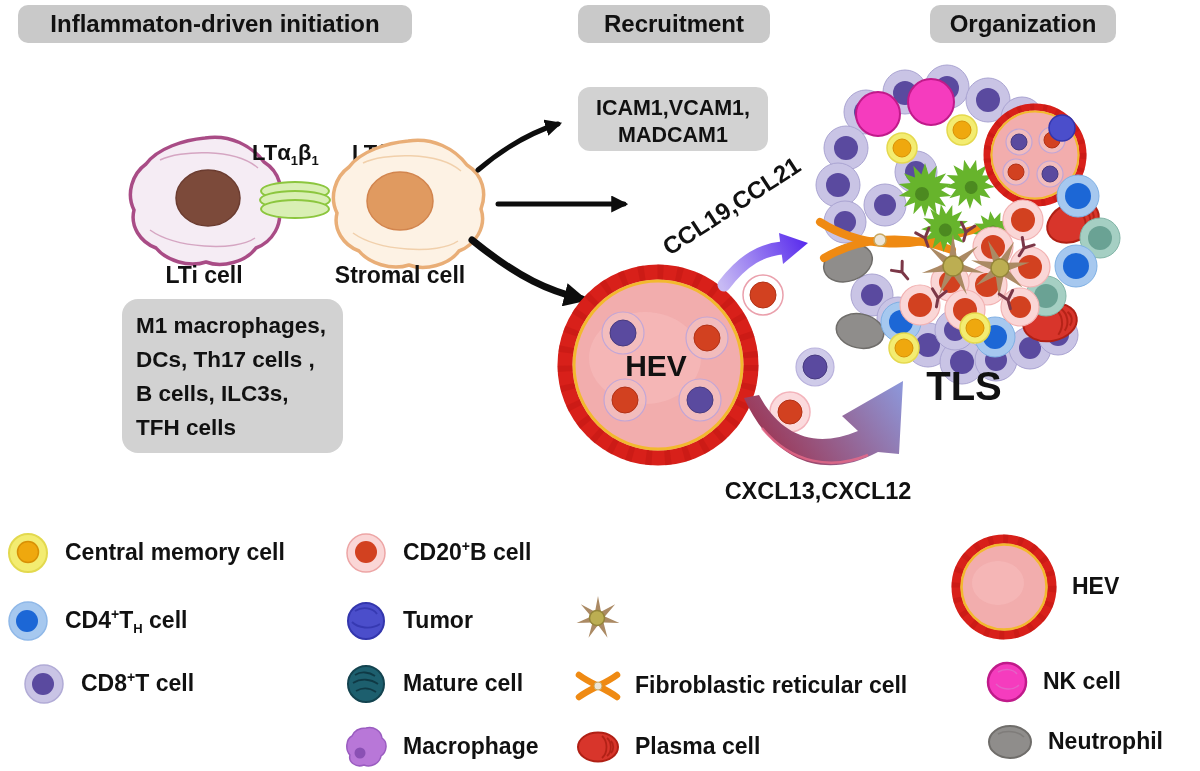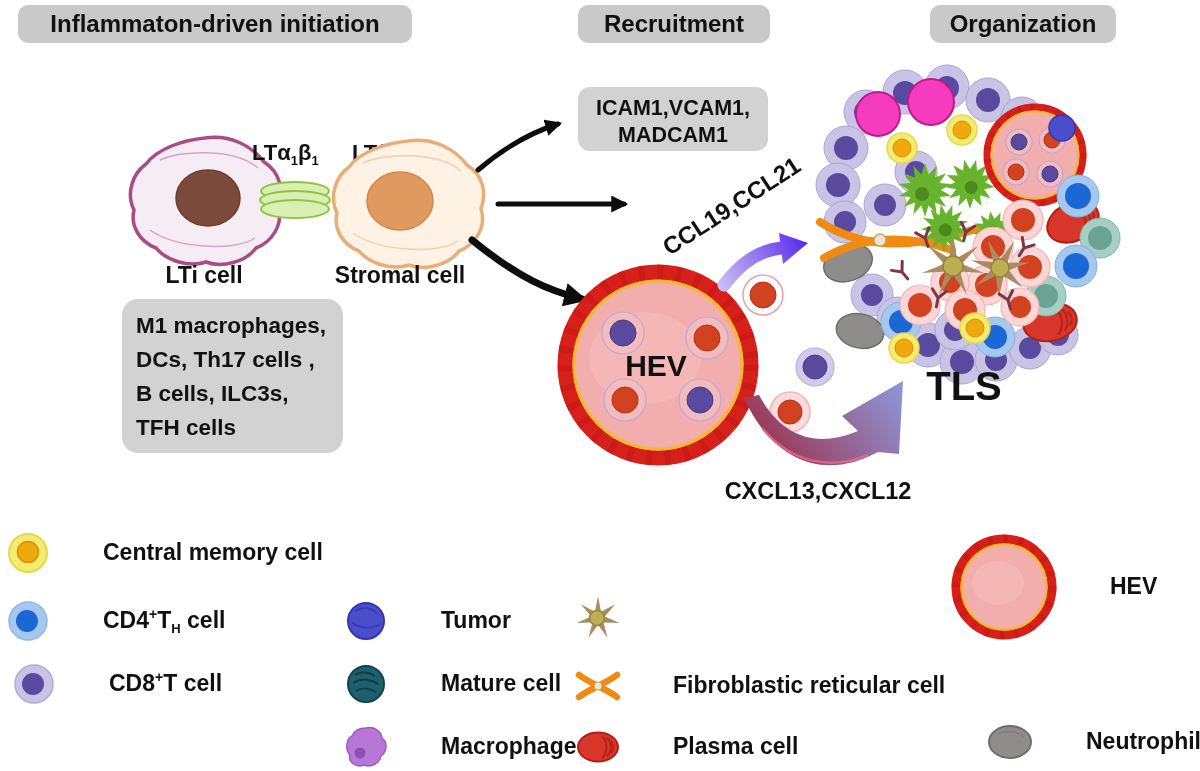--- a/index.html
+++ b/index.html
@@ -35,21 +35,21 @@
   .ab path{stroke:#7b3747;stroke-width:3;fill:none;stroke-linecap:round;}
   .frcln{stroke:var(--p-frc,#ef8a13);stroke-width:8;fill:none;stroke-linecap:round;}
   .plasma ellipse{fill:var(--p-plasma,#d8352b);stroke:#b02015;stroke-width:2;}
   .plasma path{stroke:#a91d12;stroke-width:2;fill:none;opacity:.75;}
   .tregc{fill:var(--p-treg,#4b4ecb);stroke:#3336ad;stroke-width:1.5;}
   .halo-p{fill:#f3bfbf;stroke:#b9a4dd;stroke-width:1.2;opacity:.85;}
   .nuc-p{fill:var(--p-cd8-nucleus,#5a4a9f);stroke:#473a80;stroke-width:1;}
   .nuc-r{fill:var(--p-b-nucleus,#d24120);stroke:#b23115;stroke-width:1;}
   
   .li{position:absolute;display:flex;align-items:center;gap:14px;color:#111;}
-  .li .lbl{font-size:23px;font-weight:bold;white-space:nowrap;margin-left:38px;}
+  .li .lbl{font-size:23px;font-weight:bold;white-space:nowrap;}
   .li sup{font-size:14px;}
   .li sub{font-size:13px;}
 </style>
 </head>
 <body>
 
 <div id="stage">
 
 <svg width="1200" height="522" viewBox="0 0 1200 522">
   <defs>
@@ -428,29 +428,36 @@
 </div>
 
 <div class="li" style="left:5px;top:598px">
   <svg class="ic" width="46" height="46" viewBox="0 0 46 46">
     <circle cx="23" cy="23" r="19" fill="var(--p-cd4-outer,#a6c8ef)" stroke="#8fb8e8" stroke-width="1.5"></circle>
     <circle cx="22" cy="23" r="11" fill="var(--p-cd4-nucleus,#1c67d6)"></circle>
   </svg>
   <span class="lbl"><span>CD4</span><sup>+</sup><span>T</span><sub>H</sub><span> cell</span></span>
 </div>
 
-<div class="li" style="left:11px;top:661px">
+<div class="li" style="left:21px;top:661px">
   <svg class="ic" width="46" height="46" viewBox="0 0 46 46">
     <circle cx="23" cy="23" r="19" fill="var(--p-cd8-outer,#c9c4e5)" stroke="#b1abd6" stroke-width="1.5"></circle>
     <circle cx="22" cy="23" r="11" fill="var(--p-cd8-nucleus,#5a4a9f)"></circle>
   </svg>
   <span class="lbl"><span>CD8</span><sup>+</sup><span>T</span><sub></sub><span> cell</span></span>
 </div>
 
 
+<div class="li" style="left:343px;top:530px">
+  <svg class="ic" width="46" height="46" viewBox="0 0 46 46">
+    <circle cx="23" cy="23" r="19" fill="var(--p-b-halo,#fad6d6)" stroke="#eda5a5" stroke-width="1.5"></circle>
+    <circle cx="23" cy="22" r="11" fill="var(--p-b-nucleus,#d24120)"></circle>
+  </svg>
+  <span class="lbl"><span>CD20</span><sup>+</sup><span>B</span><sub></sub><span> cell</span></span>
+</div>
 
 <div class="li" style="left:343px;top:598px">
   <svg class="ic" width="46" height="46" viewBox="0 0 46 46">
     <circle cx="23" cy="23" r="18" fill="var(--p-treg,#4b4ecb)" stroke="#3336ad" stroke-width="2"></circle>
     <path d="M12,13 C20,8 30,10 34,16 M9,24 C15,30 28,32 37,26" stroke="#2e31a6" stroke-width="1.8" fill="none" opacity=".7"></path>
   </svg>
   <span class="lbl"><span>Tumor</span><sup></sup><span></span><sub></sub><span></span></span>
 </div>
 
 <div class="li" style="left:343px;top:661px">
@@ -496,20 +503,27 @@
 <div class="li" style="left:950px;top:533px">
   <svg class="ic" width="108" height="108" viewBox="0 0 108 108">
     <circle cx="54" cy="54" r="48" fill="var(--p-hev-lumen,#f2adad)" stroke="var(--p-hev-ring,#d8201a)" stroke-width="9"></circle>
     <circle cx="54" cy="54" r="48" fill="none" stroke="#bf1712" stroke-width="9" stroke-dasharray="5 10" opacity=".45"></circle>
     <circle cx="54" cy="54" r="42.5" fill="none" stroke="var(--p-hev-gold,#f2b92e)" stroke-width="2.5"></circle>
     <ellipse cx="48" cy="50" rx="26" ry="22" fill="#f6bcbc" opacity=".6"></ellipse>
   </svg>
   <span class="lbl"><span>HEV</span><sup></sup><span></span><sub></sub><span></span></span>
 </div>
 
+<div class="li" style="left:985px;top:660px">
+  <svg class="ic" width="44" height="44" viewBox="0 0 44 44">
+    <circle cx="22" cy="22" r="19" fill="var(--p-nk,#f53cbe)" stroke="#c01a8a" stroke-width="2.5"></circle>
+    <path d="M13,12 C20,8 28,9 32,14 M11,24 C17,30 28,31 34,25" stroke="#e06cc8" stroke-width="1.5" fill="none" opacity=".8"></path>
+  </svg>
+  <span class="lbl"><span>NK cell</span><sup></sup><span></span><sub></sub><span></span></span>
+</div>
 
 <div class="li" style="left:986px;top:722px">
   <svg class="ic" width="48" height="40" viewBox="0 0 48 40">
     <ellipse cx="24" cy="20" rx="21" ry="16" fill="var(--p-neutrophil,#8f8d8b)" stroke="#6f6d6a" stroke-width="2"></ellipse>
     <path d="M12,12 C20,8 32,9 38,15" stroke="#7a7876" stroke-width="1.5" fill="none" opacity=".8"></path>
   </svg>
   <span class="lbl"><span>Neutrophil</span><sup></sup><span></span><sub></sub><span></span></span>
 </div>
 
 </div>

